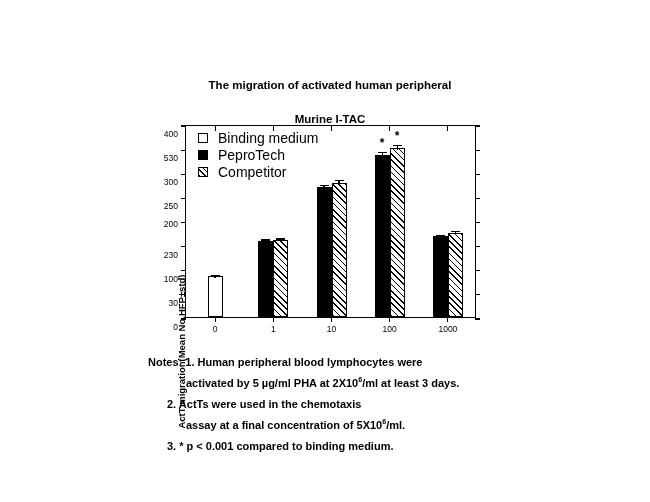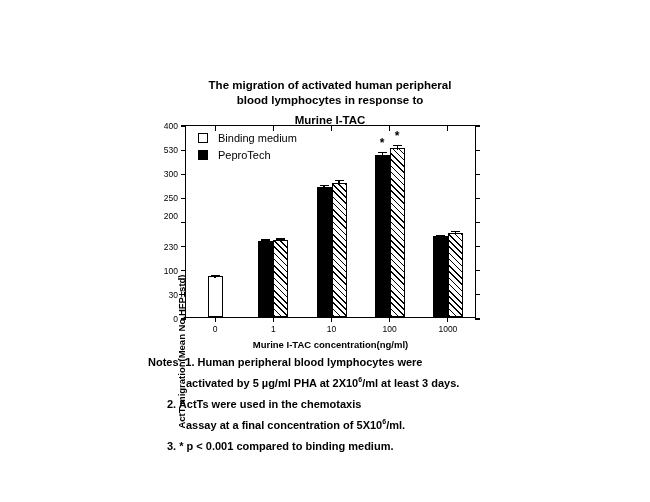--- a/index.html
+++ b/index.html
@@ -15,21 +15,21 @@
 
   
   .title{
     position:absolute;
     left:175px;top:78px;width:310px;
     text-align:center;
     font-size:11.5px;font-weight:bold;
     line-height:14.5px;
     letter-spacing:0px;
   }
-  .title .l3{display:block;margin-top:6px;}
+  .title .l3{display:block;margin-top:19px;}
 
   
   .plot{
     position:absolute;
     left:185px;top:125px;
     width:291px;height:193px;
     border:1.4px solid #000;
     box-sizing:border-box;
     background:#fff;
   }
@@ -39,20 +39,21 @@
   .ytick{position:absolute;left:-5px;width:5px;height:1.2px;background:#000;}
   
   .ytick-r{position:absolute;right:-5px;width:5px;height:1.2px;background:#000;}
   .ylabel-val{
     position:absolute;
     right:calc(100% + 8px);
     font-size:8.5px;
     transform:translateY(-50%);
     white-space:nowrap;
     font-weight:normal;
+    margin-top:8px;
   }
 
   
   .xtick{position:absolute;bottom:-5px;width:1.2px;height:5px;background:#000;}
   .xtick-t{position:absolute;top:0;width:1.2px;height:5px;background:#000;}
   .xlabel-val{
     position:absolute;
     top:calc(100% + 7px);
     font-size:8.5px;
     transform:translateX(-50%);
@@ -127,21 +128,21 @@
   .legend-swatch.binding{background:#fff;}
   .legend-swatch.pepro{background:#000;}
   .legend-swatch.competitor{
     background:#fff;
     background-image:repeating-linear-gradient(
       45deg,
       #000 0px, #000 1.1px,
       #fff 1.1px, #fff 4px
     );
   }
-  .legend-label{font-size:11px;white-space:nowrap;}
+  .legend-label{font-size:14px;white-space:nowrap;}
 
   
   .notes{
     position:absolute;
     left:148px;top:352px;
     width:470px;
     font-size:11px;
     font-weight:bold;
     line-height:21px;
   }
@@ -150,21 +151,20 @@
   .note-line.indent2{padding-left:19px;}
   sup{font-size:7px;vertical-align:super;line-height:0;}
 </style>
 </head>
 <body>
 
 <div class="figure">
 
   <div class="title">
     <span>The migration of activated human peripheral</span><br>
-    <span>blood lymphocytes in response to</span>
     <span class="l3">Murine I-TAC</span>
   </div>
 
   <div class="yaxis-wrap">
     <div class="yaxis-title">ActT migration(Mean No.HFP±std)</div>
   </div>
 
   <div class="plot">
     <div class="plot-inner" id="plot-inner">
         <div class="ytick" style="top: 192.4px;"></div>
@@ -234,30 +234,33 @@
         <div class="xlabel-val" style="left: 261.9px;">1000</div>
         <div class="bar pepro" style="left: 246.9px; width: 15px; height: 81.06px;"></div>
         <div class="err" style="left: 253.75px; top: 109.045px; height: 2.895px;"></div>
         <div class="err-cap" style="left: 249.9px; top: 109.045px; width: 9px;"></div>
         <div class="bar competitor" style="left: 261.9px; width: 15px; height: 84.4375px;"></div>
         <div class="err" style="left: 268.75px; top: 105.185px; height: 3.3775px;"></div>
         <div class="err-cap" style="left: 264.9px; top: 105.185px; width: 9px;"></div>
       </div>
   </div>
 
-  <div class="xaxis-title">Murine I-TAC concentration(ng/ml)</div>
 
   <div class="legend" id="legend">
       <div class="legend-row">
         <div class="legend-swatch binding"></div>
         <div class="legend-label">Binding medium</div>
       </div>
       <div class="legend-row">
         <div class="legend-swatch pepro"></div>
         <div class="legend-label">PeproTech</div>
+      </div>
+      <div class="legend-row">
+        <div class="legend-swatch competitor"></div>
+        <div class="legend-label">Competitor</div>
       </div>
     </div>
 
   <div class="notes">
     <div class="note-line">Notes: 1. Human peripheral blood lymphocytes were</div>
     <div class="note-line indent"><span>activated by 5 µg/ml PHA at 2X10</span><sup>6</sup><span>/ml at least 3 days.</span></div>
     <div class="note-line indent2">2. ActTs were used in the chemotaxis</div>
     <div class="note-line indent"><span>assay at a final concentration of 5X10</span><sup>6</sup><span>/ml.</span></div>
     <div class="note-line indent2">3. * p &lt; 0.001 compared to binding medium.</div>
   </div>

